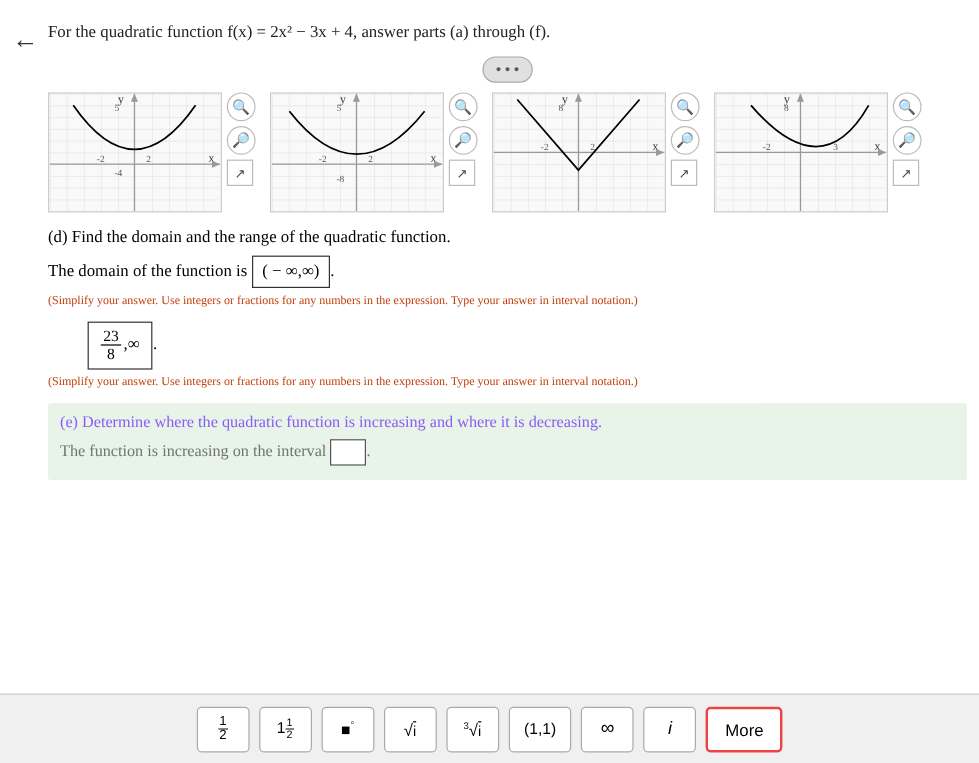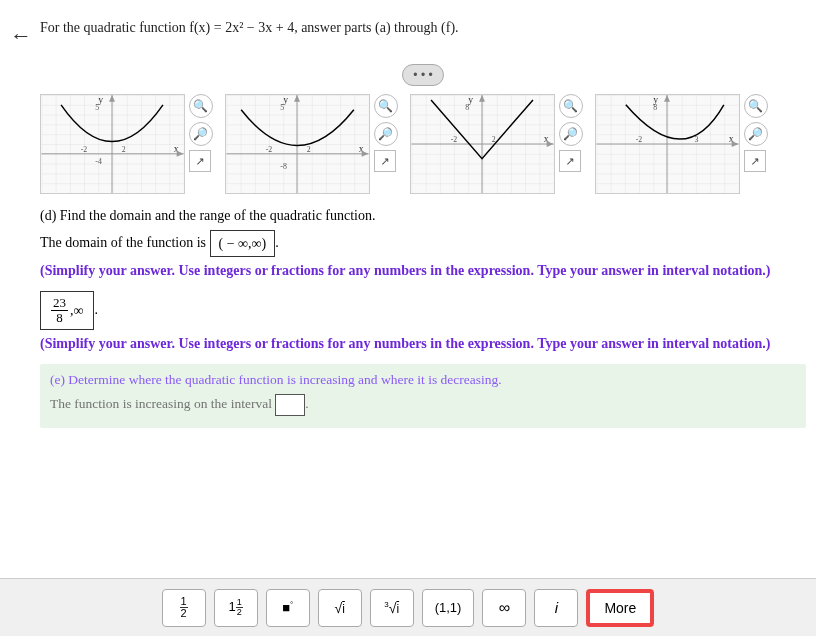--- a/index.html
+++ b/index.html
@@ -26,21 +26,21 @@
       left: 40px;
       top: 10px;
       right: 10px;
       bottom: 60px;
       overflow-y: auto;
     }
 
     .question-text {
       font-size: 14px;
       color: #222;
-      margin-bottom: 28px;
+      margin-bottom: 11px;
       padding-top: 10px;
     }
 
     .graphs-row {
       display: flex;
       gap: 12px;
       margin-bottom: 14px;
       align-items: flex-start;
     }
 
@@ -108,25 +108,24 @@
       display: inline-block;
       border: 1px solid #333;
       padding: 2px 8px;
       min-width: 60px;
       font-size: 14px;
       background: #fff;
       vertical-align: middle;
     }
 
     .note-text {
-      font-size: 14px;
-      color: #6d28d9;
+      font-size: 10px;
+      color: #c2410c;
       margin-bottom: 10px;
       line-height: 1.4;
-      font-weight: bold;
     }
 
     .part-e-section {
       background: #e8f4e8;
       padding: 8px 10px;
       margin-top: 8px;
       border-radius: 2px;
     }
 
     .part-e-title {
@@ -179,21 +178,21 @@
       cursor: pointer;
       min-width: 44px;
       height: 38px;
       display: flex;
       align-items: center;
       justify-content: center;
     }
 
     .toolbar-btn-more {
       background: #fff;
-      border: 4px solid #ef4444;
+      border: 2px solid #ef4444;
       border-radius: 4px;
       padding: 6px 14px;
       font-size: 14px;
       cursor: pointer;
       height: 38px;
       display: flex;
       align-items: center;
       justify-content: center;
       min-width: 60px;
     }
@@ -370,21 +369,21 @@
     <div class="answer-line">
       <span>The domain of the function is</span>
       <span class="answer-box">
         ( − ∞,∞)
       </span>.
     </div>
 
     <div class="note-text">(Simplify your answer. Use integers or fractions for any numbers in the expression. Type your answer in interval notation.)</div>
 
     <div class="answer-line">
-      <span style="display:inline-flex; align-items:center; border:1px solid #333; padding:4px 10px; vertical-align:middle; font-size:14px;">
+      <span style="display:inline-flex; align-items:center; border:1px solid #333; padding:4px 10px; vertical-align:middle; font-size:14px;margin-left:33px;">
         <span style="display:inline-flex; flex-direction:column; align-items:center; font-size:13px; line-height:1.1; margin-right:2px;">
           <span style="border-bottom:1px solid #000; padding:0 2px;">23</span>
           <span style="padding:0 2px;">8</span>
         </span>
         ,∞
       </span>.
     </div>
 
     <div class="note-text">(Simplify your answer. Use integers or fractions for any numbers in the expression. Type your answer in interval notation.)</div>
   </div>

